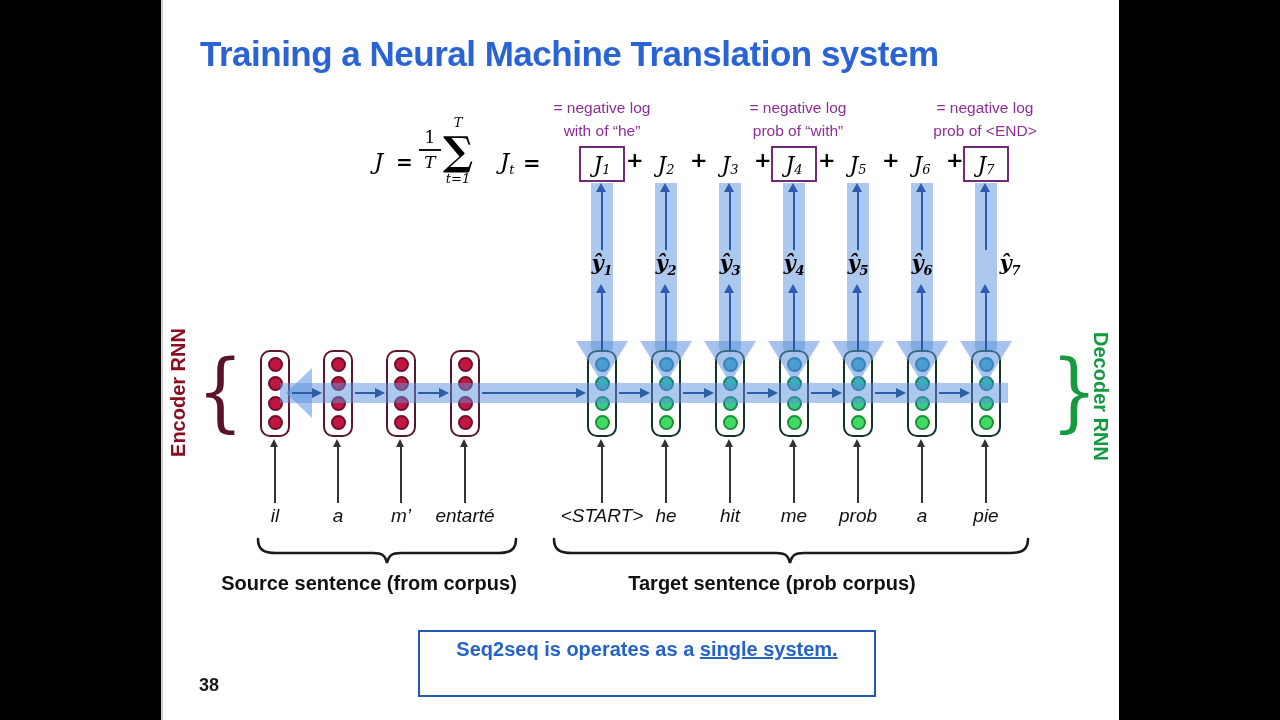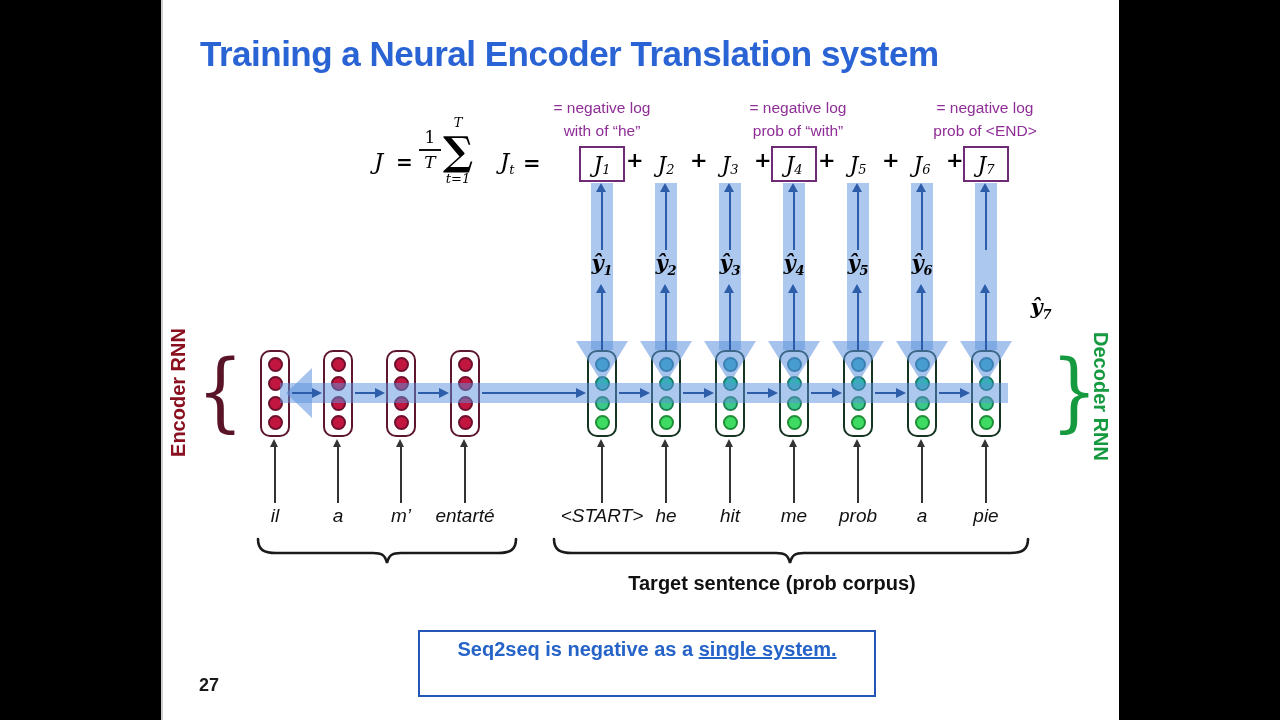--- a/index.html
+++ b/index.html
@@ -59,21 +59,21 @@
   .callout .emph{font-weight:700;text-decoration:underline;}
   .callout .ital{font-style:italic;}
   .pagenum{left:199px;top:675px;font-size:18px;font-weight:700;color:#1a1a1a;}
 </style>
 </head>
 <body>
 
 <div class="stage">
   <div class="slide"></div>
 
-  <h1 class="title">Training a Neural Encoder Translation system</h1>
+  <h1 class="title">Training a Neural Machine Translation system</h1>
 
   <div class="abs mathit f-j">J</div>
   <div class="abs mathrm f-eq1">=</div>
   <div class="abs mathrm frac">
     <div>1</div>
     <div class="bar"></div>
     <div class="mathit">T</div>
   </div>
   <div class="abs mathrm sigma">
     <div class="lim mathit">T</div>
@@ -260,21 +260,21 @@
       <div class="abs jterm boxed" style="left: 963px;">
         <span class="mathit">J</span>
         <span class="mathit sub">7</span>
       </div>
       <div class="abs yhat" style="left: 578px;"><span class="mathit">ŷ</span><span class="mathit sub" style="font-weight: 700;">1</span></div>
       <div class="abs yhat" style="left: 642px;"><span class="mathit">ŷ</span><span class="mathit sub" style="font-weight: 700;">2</span></div>
       <div class="abs yhat" style="left: 706px;"><span class="mathit">ŷ</span><span class="mathit sub" style="font-weight: 700;">3</span></div>
       <div class="abs yhat" style="left: 770px;"><span class="mathit">ŷ</span><span class="mathit sub" style="font-weight: 700;">4</span></div>
       <div class="abs yhat" style="left: 834px;"><span class="mathit">ŷ</span><span class="mathit sub" style="font-weight: 700;">5</span></div>
       <div class="abs yhat" style="left: 898px;"><span class="mathit">ŷ</span><span class="mathit sub" style="font-weight: 700;">6</span></div>
-      <div class="abs yhat" style="left: 1017px; margin-top: 44px;"><span class="mathit">ŷ</span><span class="mathit sub" style="font-weight: 700;">7</span></div>
+      <div class="abs yhat" style="left: 986px;"><span class="mathit">ŷ</span><span class="mathit sub" style="font-weight: 700;">7</span></div>
       <div class="abs word" style="left: 225px;">il</div>
       <div class="abs" style="left: 274px; top: 447px; width: 1.5px; height: 56px; background: rgb(51, 51, 51);"></div>
       <div class="abs" style="left: 270px; top: 439px; width: 0px; height: 0px; border-left: 4.5px solid transparent; border-right: 4.5px solid transparent; border-bottom: 8px solid rgb(51, 51, 51);"></div>
       <div class="abs word" style="left: 288px;">a</div>
       <div class="abs" style="left: 337px; top: 447px; width: 1.5px; height: 56px; background: rgb(51, 51, 51);"></div>
       <div class="abs" style="left: 333px; top: 439px; width: 0px; height: 0px; border-left: 4.5px solid transparent; border-right: 4.5px solid transparent; border-bottom: 8px solid rgb(51, 51, 51);"></div>
       <div class="abs word" style="left: 351px;">m’</div>
       <div class="abs" style="left: 400px; top: 447px; width: 1.5px; height: 56px; background: rgb(51, 51, 51);"></div>
       <div class="abs" style="left: 396px; top: 439px; width: 0px; height: 0px; border-left: 4.5px solid transparent; border-right: 4.5px solid transparent; border-bottom: 8px solid rgb(51, 51, 51);"></div>
       <div class="abs word" style="left: 415px;">entarté</div>
@@ -311,20 +311,21 @@
     <span>Decoder RNN</span>
   </div>
   <div class="abs sidebrace" style="left:1047px;top:341px;color:var(--decoder-green,#169a40);">}</div>
 
   <svg class="abs" style="left:256px;top:537px;" width="262" height="28">
     <path d="M 2,2 C 2,13 8,16 20,16 L 117,16 C 126,16 129,18 131,26 C 133,18 136,16 145,16 L 242,16 C 254,16 260,13 260,2" fill="none" stroke="#1a1a1a" stroke-width="2.6" stroke-linecap="round"></path>
   </svg>
   <svg class="abs" style="left:552px;top:537px;" width="478" height="28">
     <path d="M 2,2 C 2,13 8,16 20,16 L 224,16 C 233,16 236,18 238,26 C 240,18 243,16 252,16 L 458,16 C 470,16 476,13 476,2" fill="none" stroke="#1a1a1a" stroke-width="2.6" stroke-linecap="round"></path>
   </svg>
+  <div class="abs caption" style="left:209px;">Source sentence (from corpus)</div>
   <div class="abs caption" style="left:612px;">Target sentence (prob corpus)</div>
 
   <div class="abs callout">
-    <div><span>Seq2seq is negative as a </span><span class="emph">single system.</span></div>
-  </div>
-
-  <div class="abs pagenum">27</div>
+    <div><span>Seq2seq is operates as a </span><span class="emph">single system.</span></div>
+  </div>
+
+  <div class="abs pagenum">38</div>
 </div>
 
 </body></html>

